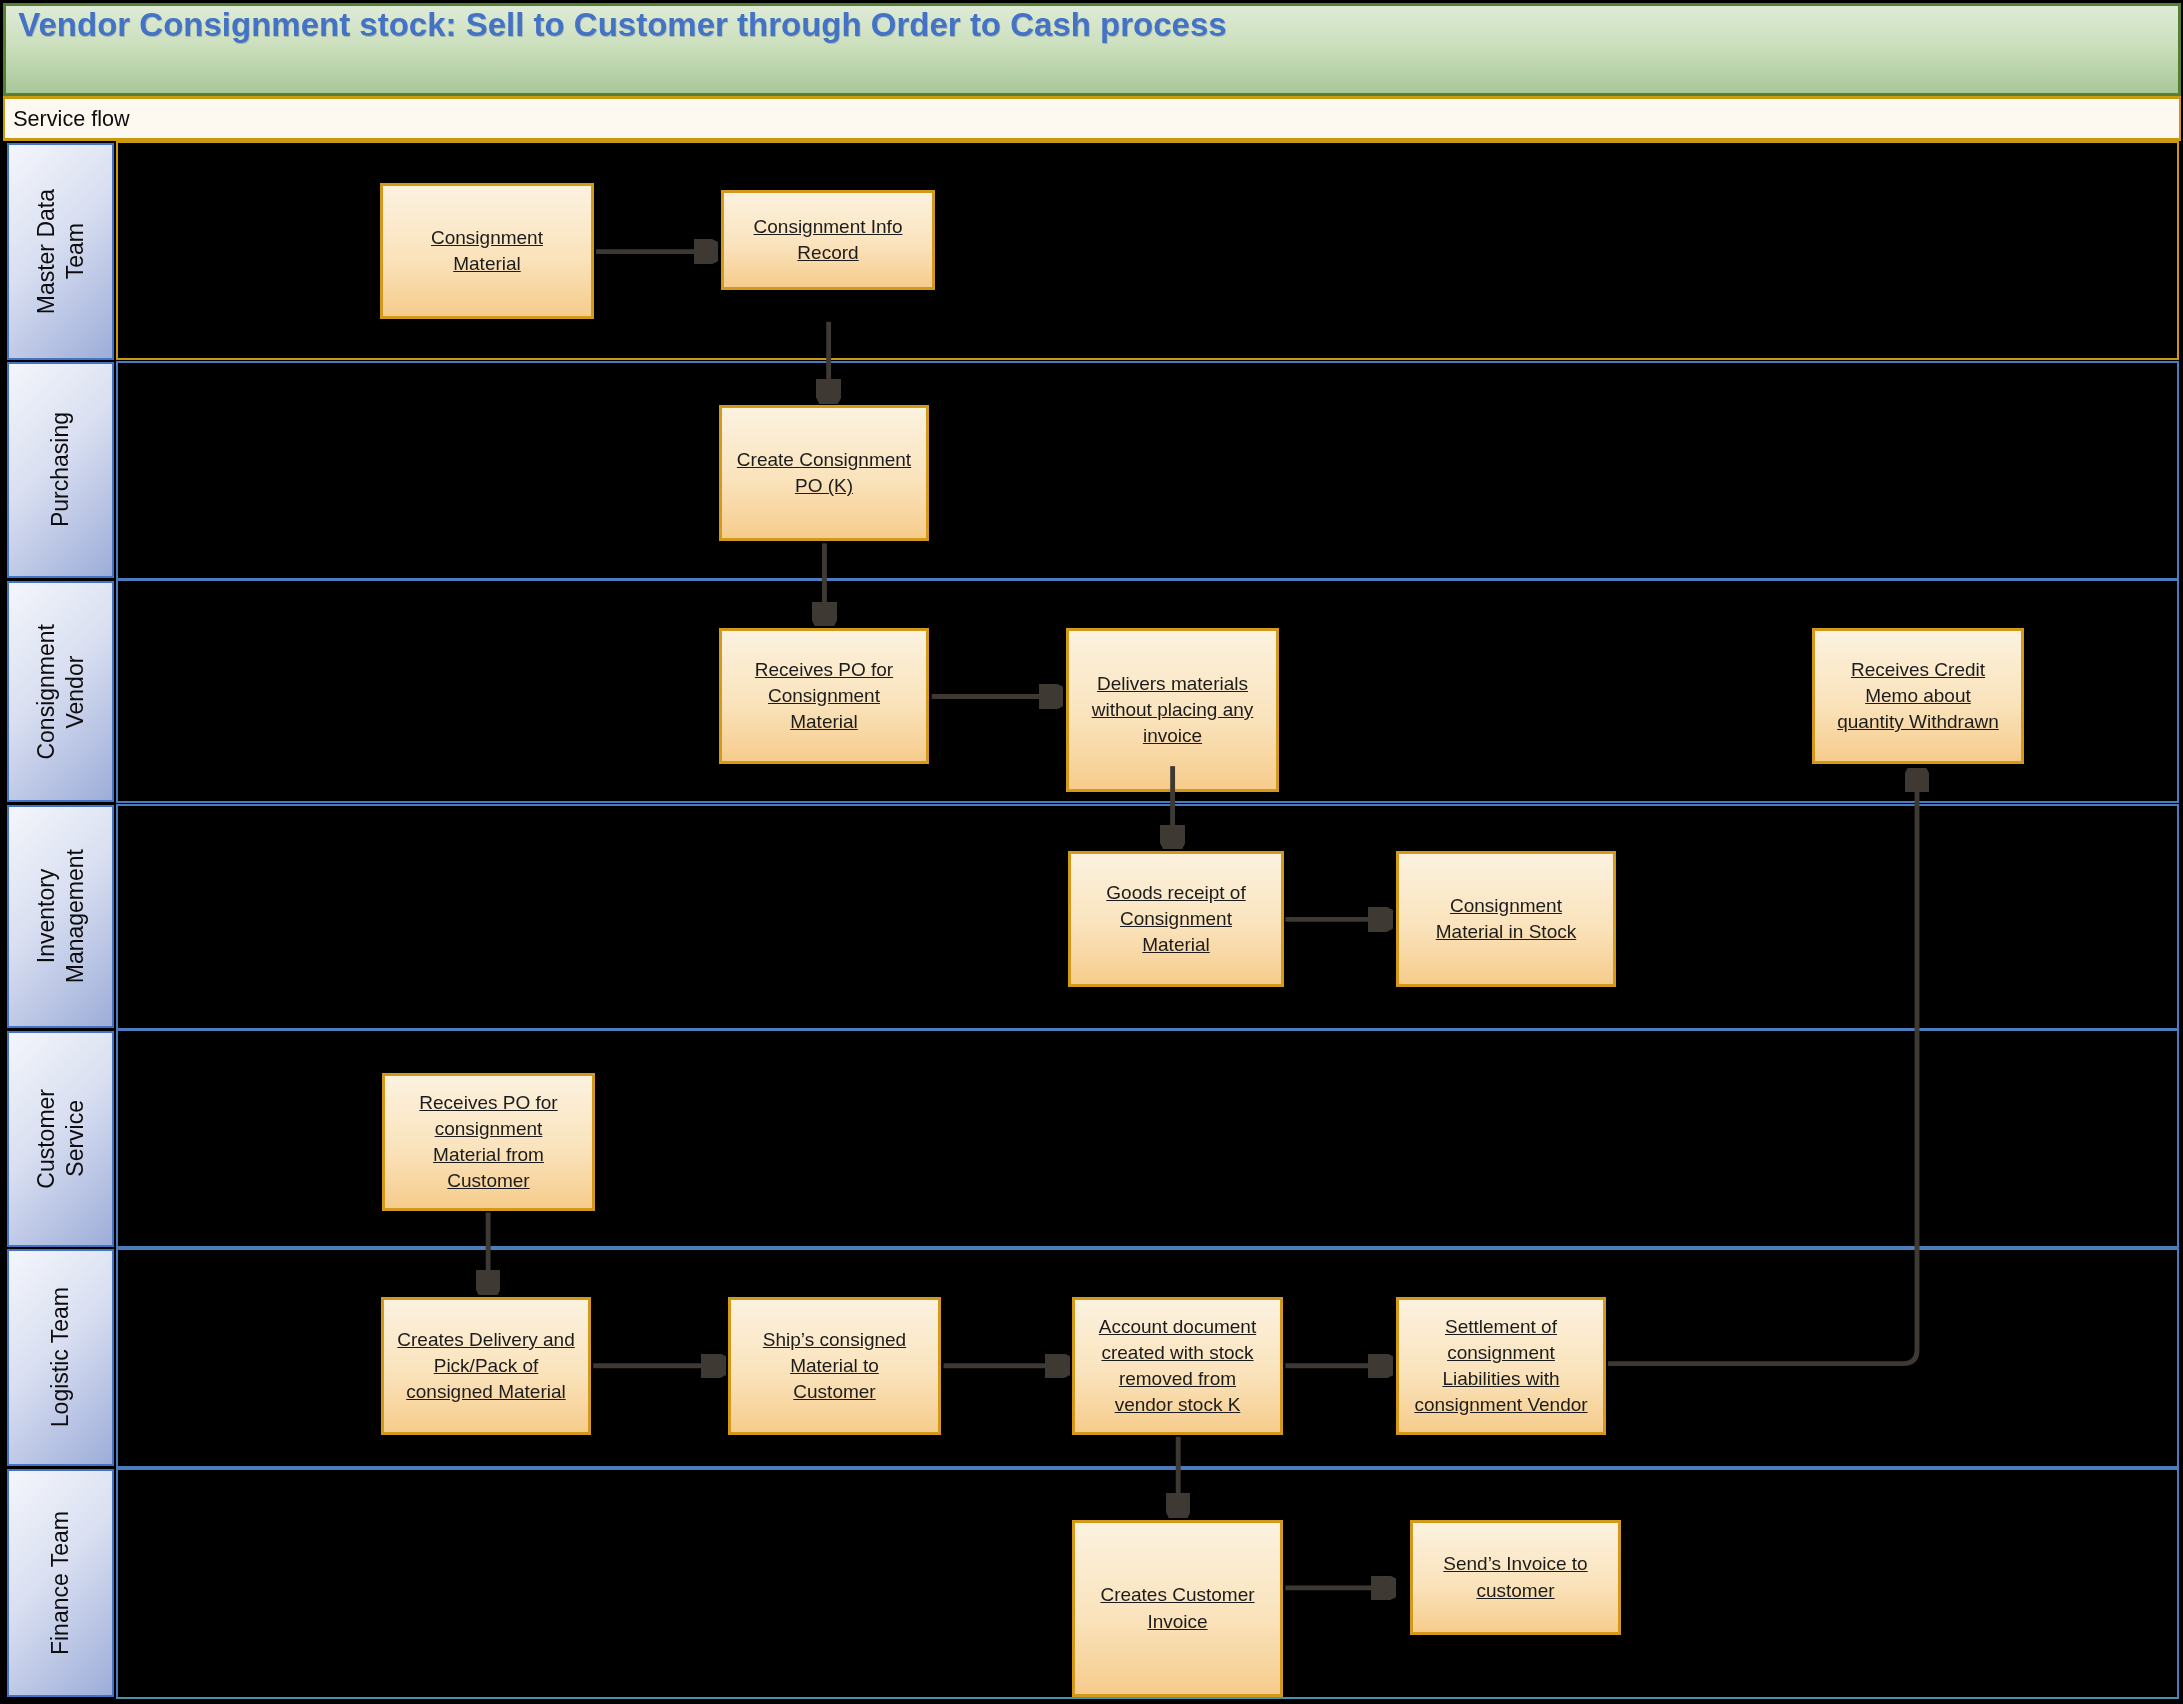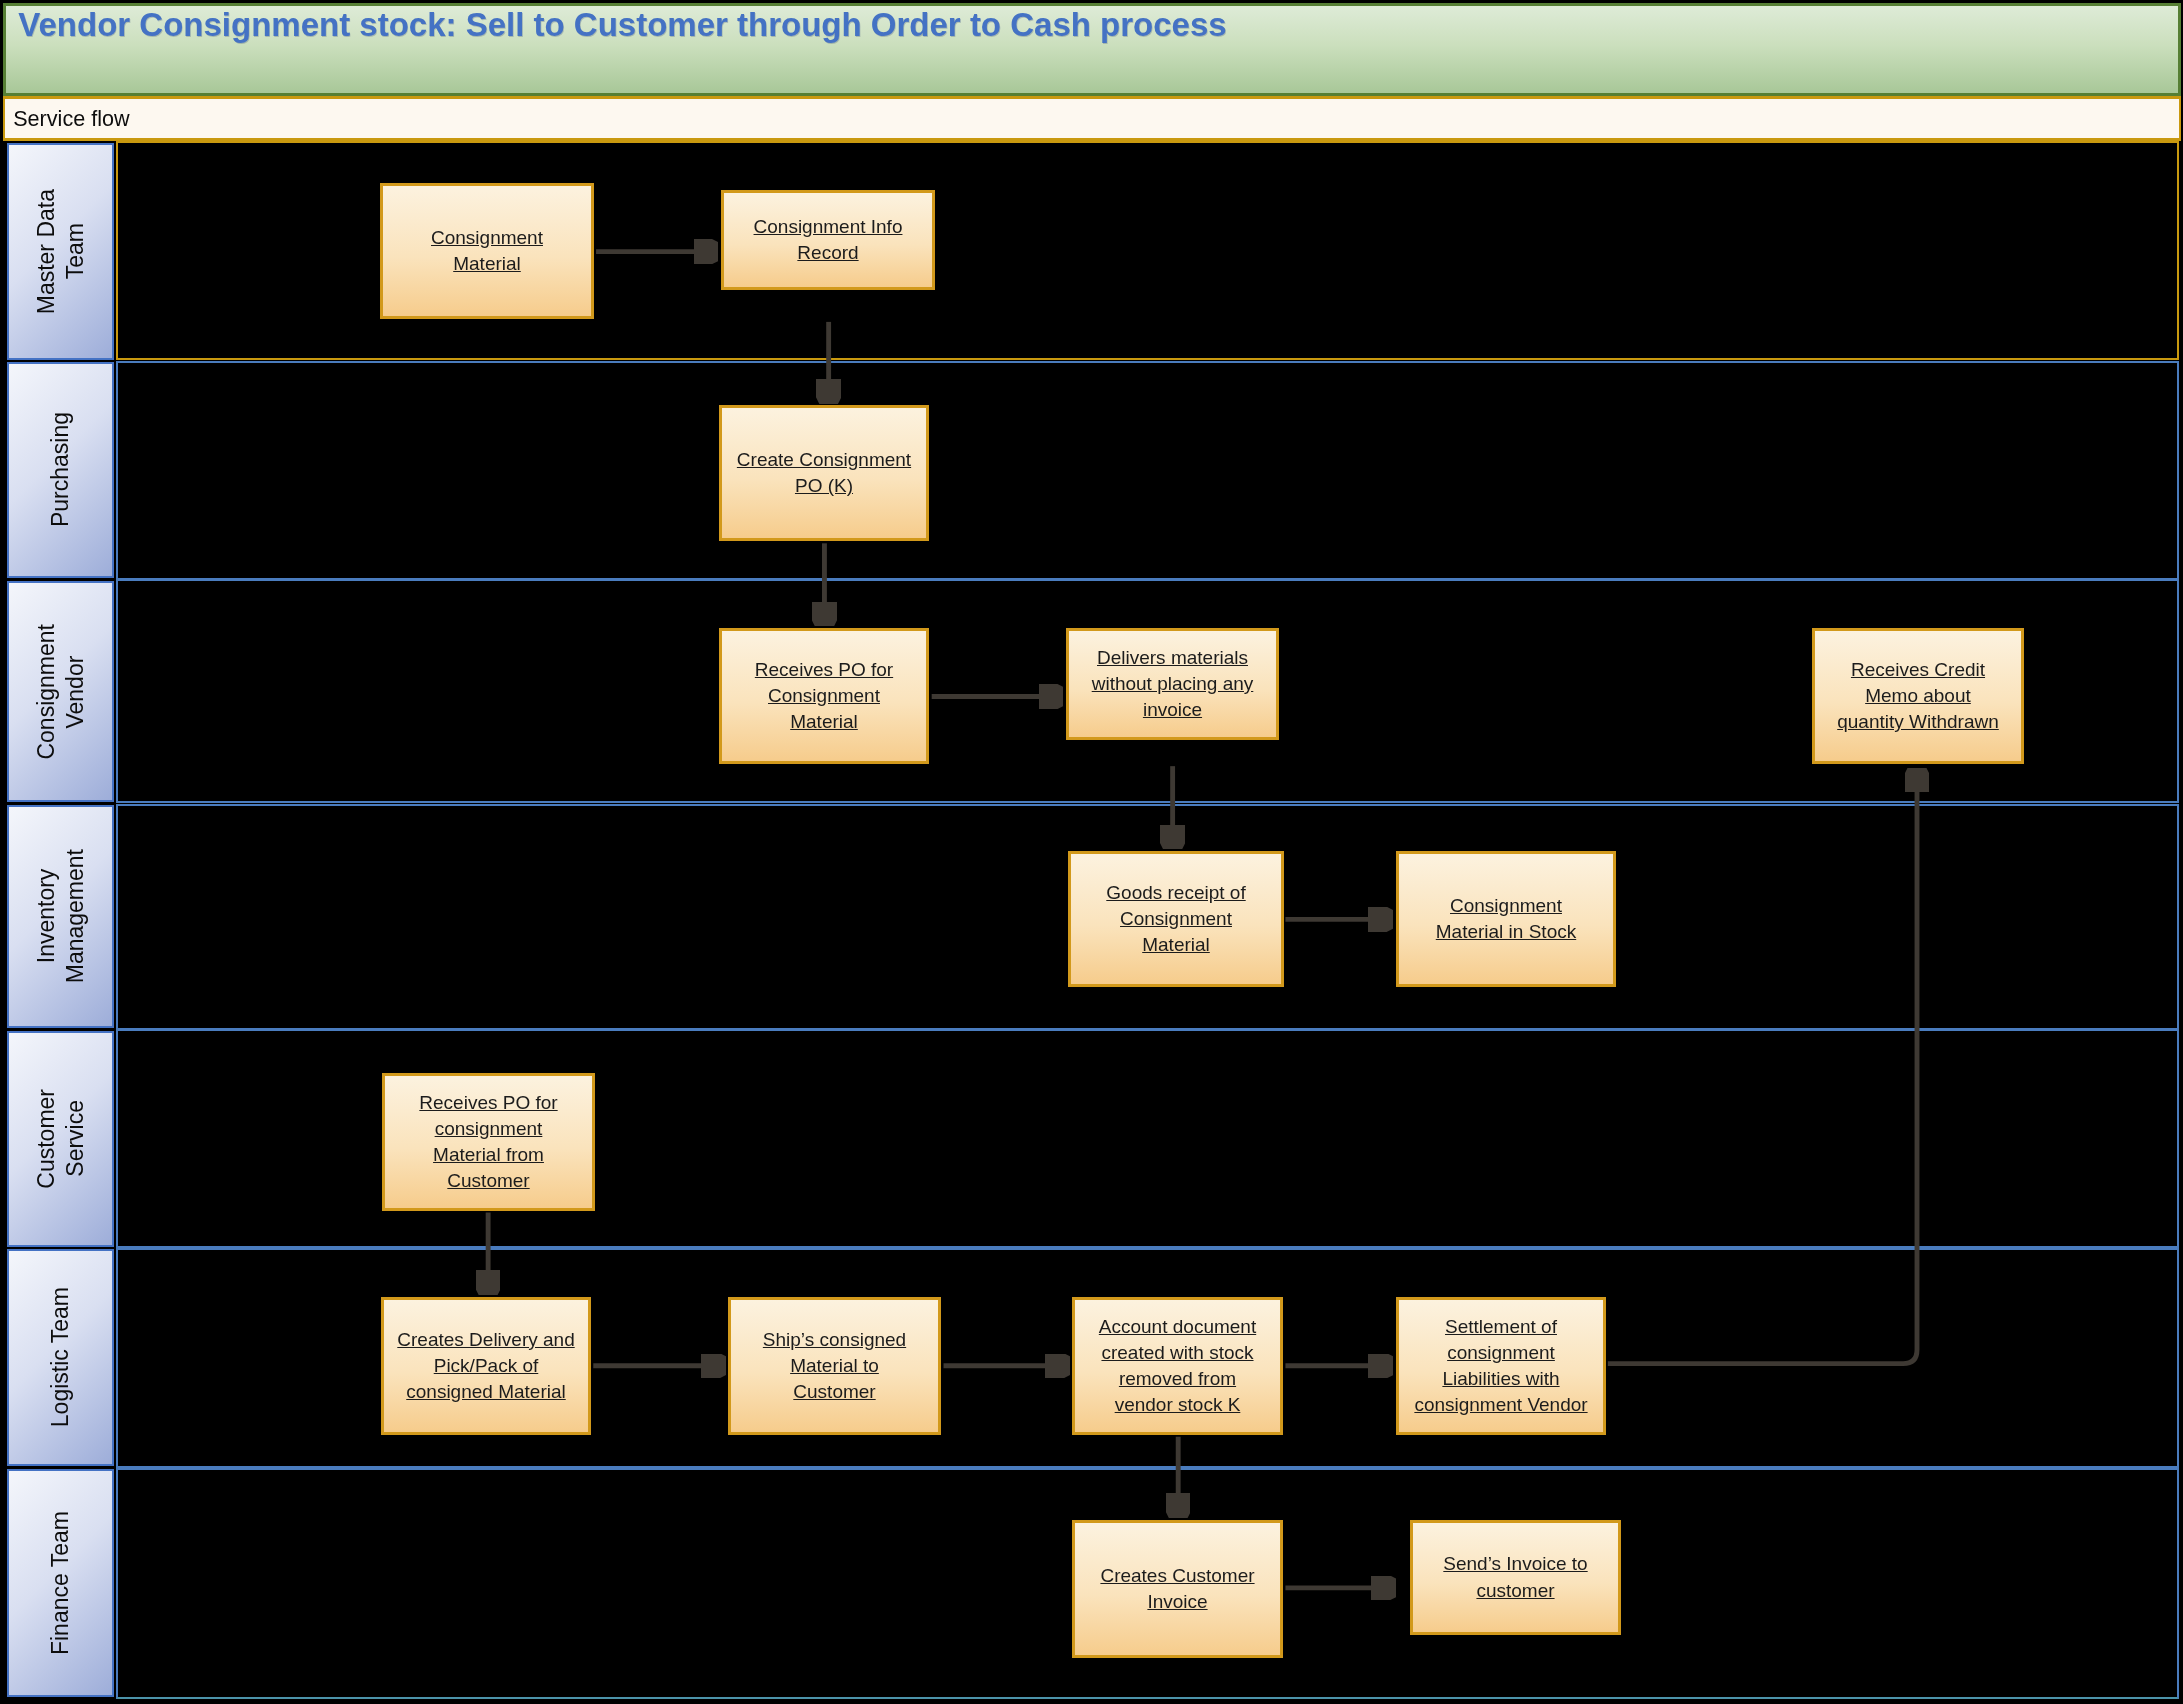--- a/index.html
+++ b/index.html
@@ -97,21 +97,21 @@
 
   <div class="node" style="left:380px;top:183px;width:214px;height:136px;">Consignment
 Material</div>
   <div class="node" style="left:721px;top:190px;width:214px;height:100px;">Consignment Info
 Record</div>
   <div class="node" style="left:719px;top:405px;width:210px;height:136px;">Create Consignment
 PO (K)</div>
   <div class="node" style="left:719px;top:628px;width:210px;height:136px;">Receives PO for
 Consignment
 Material</div>
-  <div class="node" style="left:1066px;top:628px;width:213px;height:112px;">Delivers materials
+  <div class="node" style="left:1066px;top:628px;width:213px;height:164px;">Delivers materials
 without placing any
 invoice</div>
   <div class="node" style="left:1812px;top:628px;width:212px;height:136px;">Receives Credit
 Memo about
 quantity Withdrawn</div>
   <div class="node" style="left:1068px;top:851px;width:216px;height:136px;">Goods receipt of
 Consignment
 Material</div>
   <div class="node" style="left:1396px;top:851px;width:220px;height:136px;">Consignment
 Material in Stock</div>
@@ -126,21 +126,21 @@
 Material to
 Customer</div>
   <div class="node" style="left:1072px;top:1297px;width:211px;height:138px;">Account document
 created with stock
 removed from
 vendor stock K</div>
   <div class="node" style="left:1396px;top:1297px;width:210px;height:138px;">Settlement of
 consignment
 Liabilities with
 consignment Vendor</div>
-  <div class="node" style="left:1072px;top:1520px;width:211px;height:138px;">Creates Customer
+  <div class="node" style="left:1072px;top:1520px;width:211px;height:177px;">Creates Customer
 Invoice</div>
   <div class="node" style="left:1398px;top:1520px;width:211px;height:115px;margin-left:12px;">Send’s Invoice to
 customer</div>
 
   <svg class="arrows" width="2183" height="1705" viewBox="0 0 3135 2448">
     <defs>
       <marker id="ah" viewBox="0 0 10 10" refX="8.5" refY="5" markerWidth="5" markerHeight="5" orient="auto-start-reverse">
         <path d="M0,0 L10,5 L0,10 z" fill="#3E3933" stroke="none"></path>
       </marker>
     </defs>

